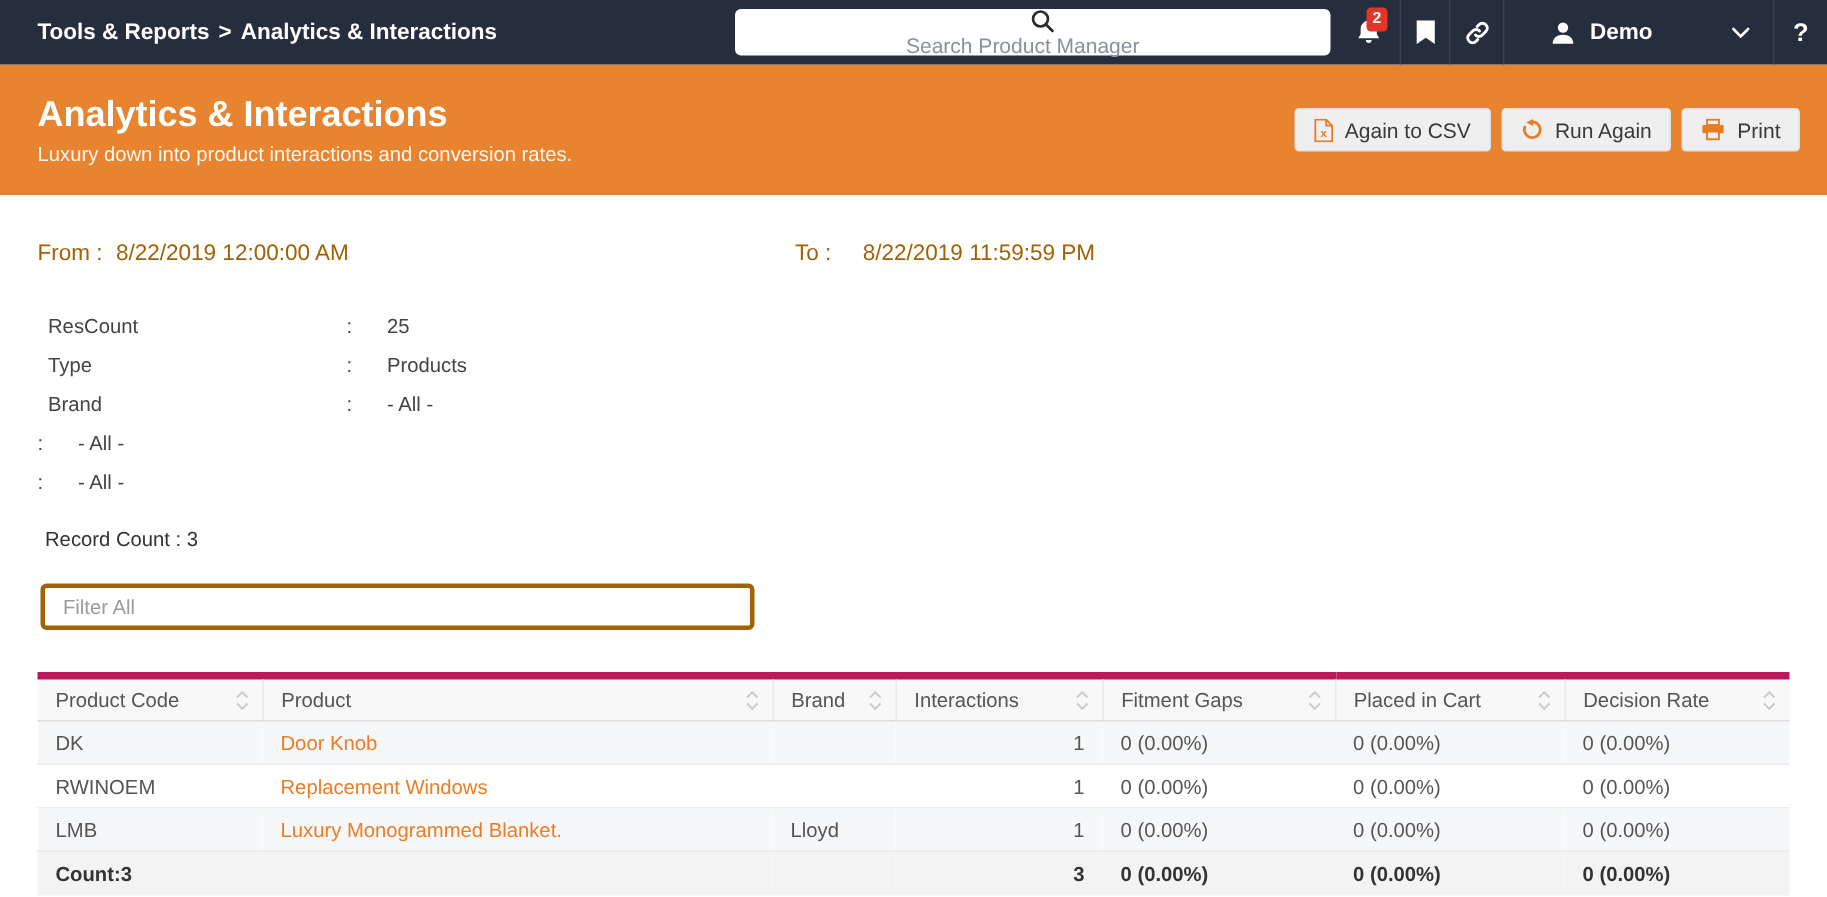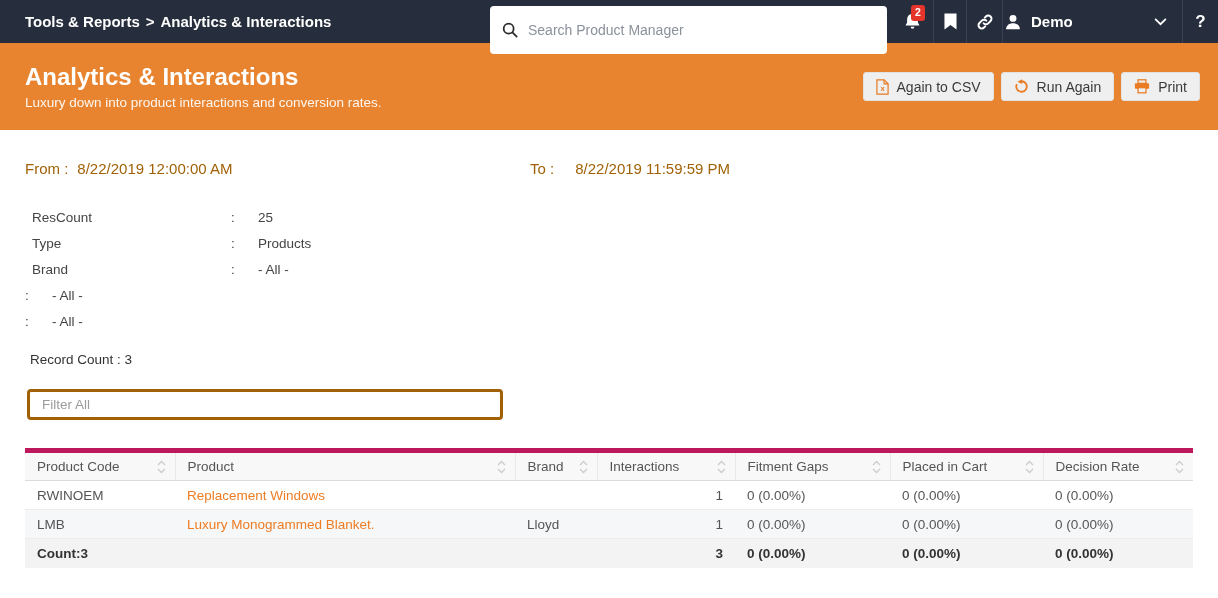--- a/index.html
+++ b/index.html
@@ -8,36 +8,36 @@
     width:1218px; height:598px; overflow:hidden;
     background:#fff; font-family:"Liberation Sans", sans-serif;
     -webkit-font-smoothing:antialiased;
   }
 
   
   .navbar { position:relative; height:43px; background:#262d3c; display:flex; align-items:center; }
   .breadcrumb { margin-left:25px; color:#fff; font-size:15px; font-weight:bold; white-space:nowrap; }
   .breadcrumb .sep { margin:0 6px; font-weight:bold; }
   .search-wrap {
-    position:absolute; left:490px; top:6px; width:397px; height:48px;
-    background:#fff; border-radius:4px; display:flex; align-items:center; padding-left:12px;
+    position:absolute; left:490px; top:6px; width:397px; height:31px;
+    background:#fff; border-radius:4px; display:flex; align-items:center; padding-left:12px;flex-direction:column;
   }
   .search-wrap svg { flex:0 0 auto; }
   .search-wrap input {
     border:none; outline:none; background:transparent; flex:1;
     font-family:"Liberation Sans",sans-serif; font-size:14px; color:#333; padding:0 10px;
   }
   .search-wrap input::placeholder { color:#8b919b; }
   .nav-right { position:absolute; right:0; top:0; height:43px; display:flex; }
   .nav-cell { display:flex; align-items:center; justify-content:center; height:43px; cursor:pointer; }
   .nav-cell.bdr { border-left:1px solid #3a4152; }
   .cell-bell { width:42px; position:relative; }
   .cell-bookmark { width:33px; }
   .cell-link { width:36px; }
-  .cell-user { width:180px; justify-content:flex-start; padding-left:1px; }
+  .cell-user { width:180px; justify-content:flex-start; padding-left:30px; }
   .cell-help { width:36px; }
   .badge {
     position:absolute; top:5px; left:20px; background:#e5352b; color:#fff;
     font-size:10.5px; font-weight:bold; line-height:1; padding:2px 4px 3px; border-radius:3px;
   }
   .user-name { color:#fff; font-size:15px; font-weight:bold; margin-left:9px; }
   .cell-user .chev { margin-left:auto; margin-right:15px; }
   .help-q { color:#fff; font-size:17px; font-weight:bold; }
 
   
@@ -320,20 +320,29 @@
                 <svg width="9" height="14" viewBox="0 0 9 14" fill="none" stroke="#ccc" stroke-width="1.3">
                   <path d="M1 5 L4.5 1.5 L8 5"></path>
                   <path d="M1 9 L4.5 12.5 L8 9"></path>
                 </svg>
               </span>
             </div>
         </th>
       </tr>
     </thead>
     <tbody>
+      <tr class="stripe">
+        <td>DK</td>
+        <td><a class="plink">Door Knob</a></td>
+        <td></td>
+        <td class="num">1</td>
+        <td>0 (0.00%)</td>
+        <td>0 (0.00%)</td>
+        <td>0 (0.00%)</td>
+      </tr>
       <tr>
         <td>RWINOEM</td>
         <td><a class="plink">Replacement Windows</a></td>
         <td></td>
         <td class="num">1</td>
         <td>0 (0.00%)</td>
         <td>0 (0.00%)</td>
         <td>0 (0.00%)</td>
       </tr>
       <tr class="stripe">

